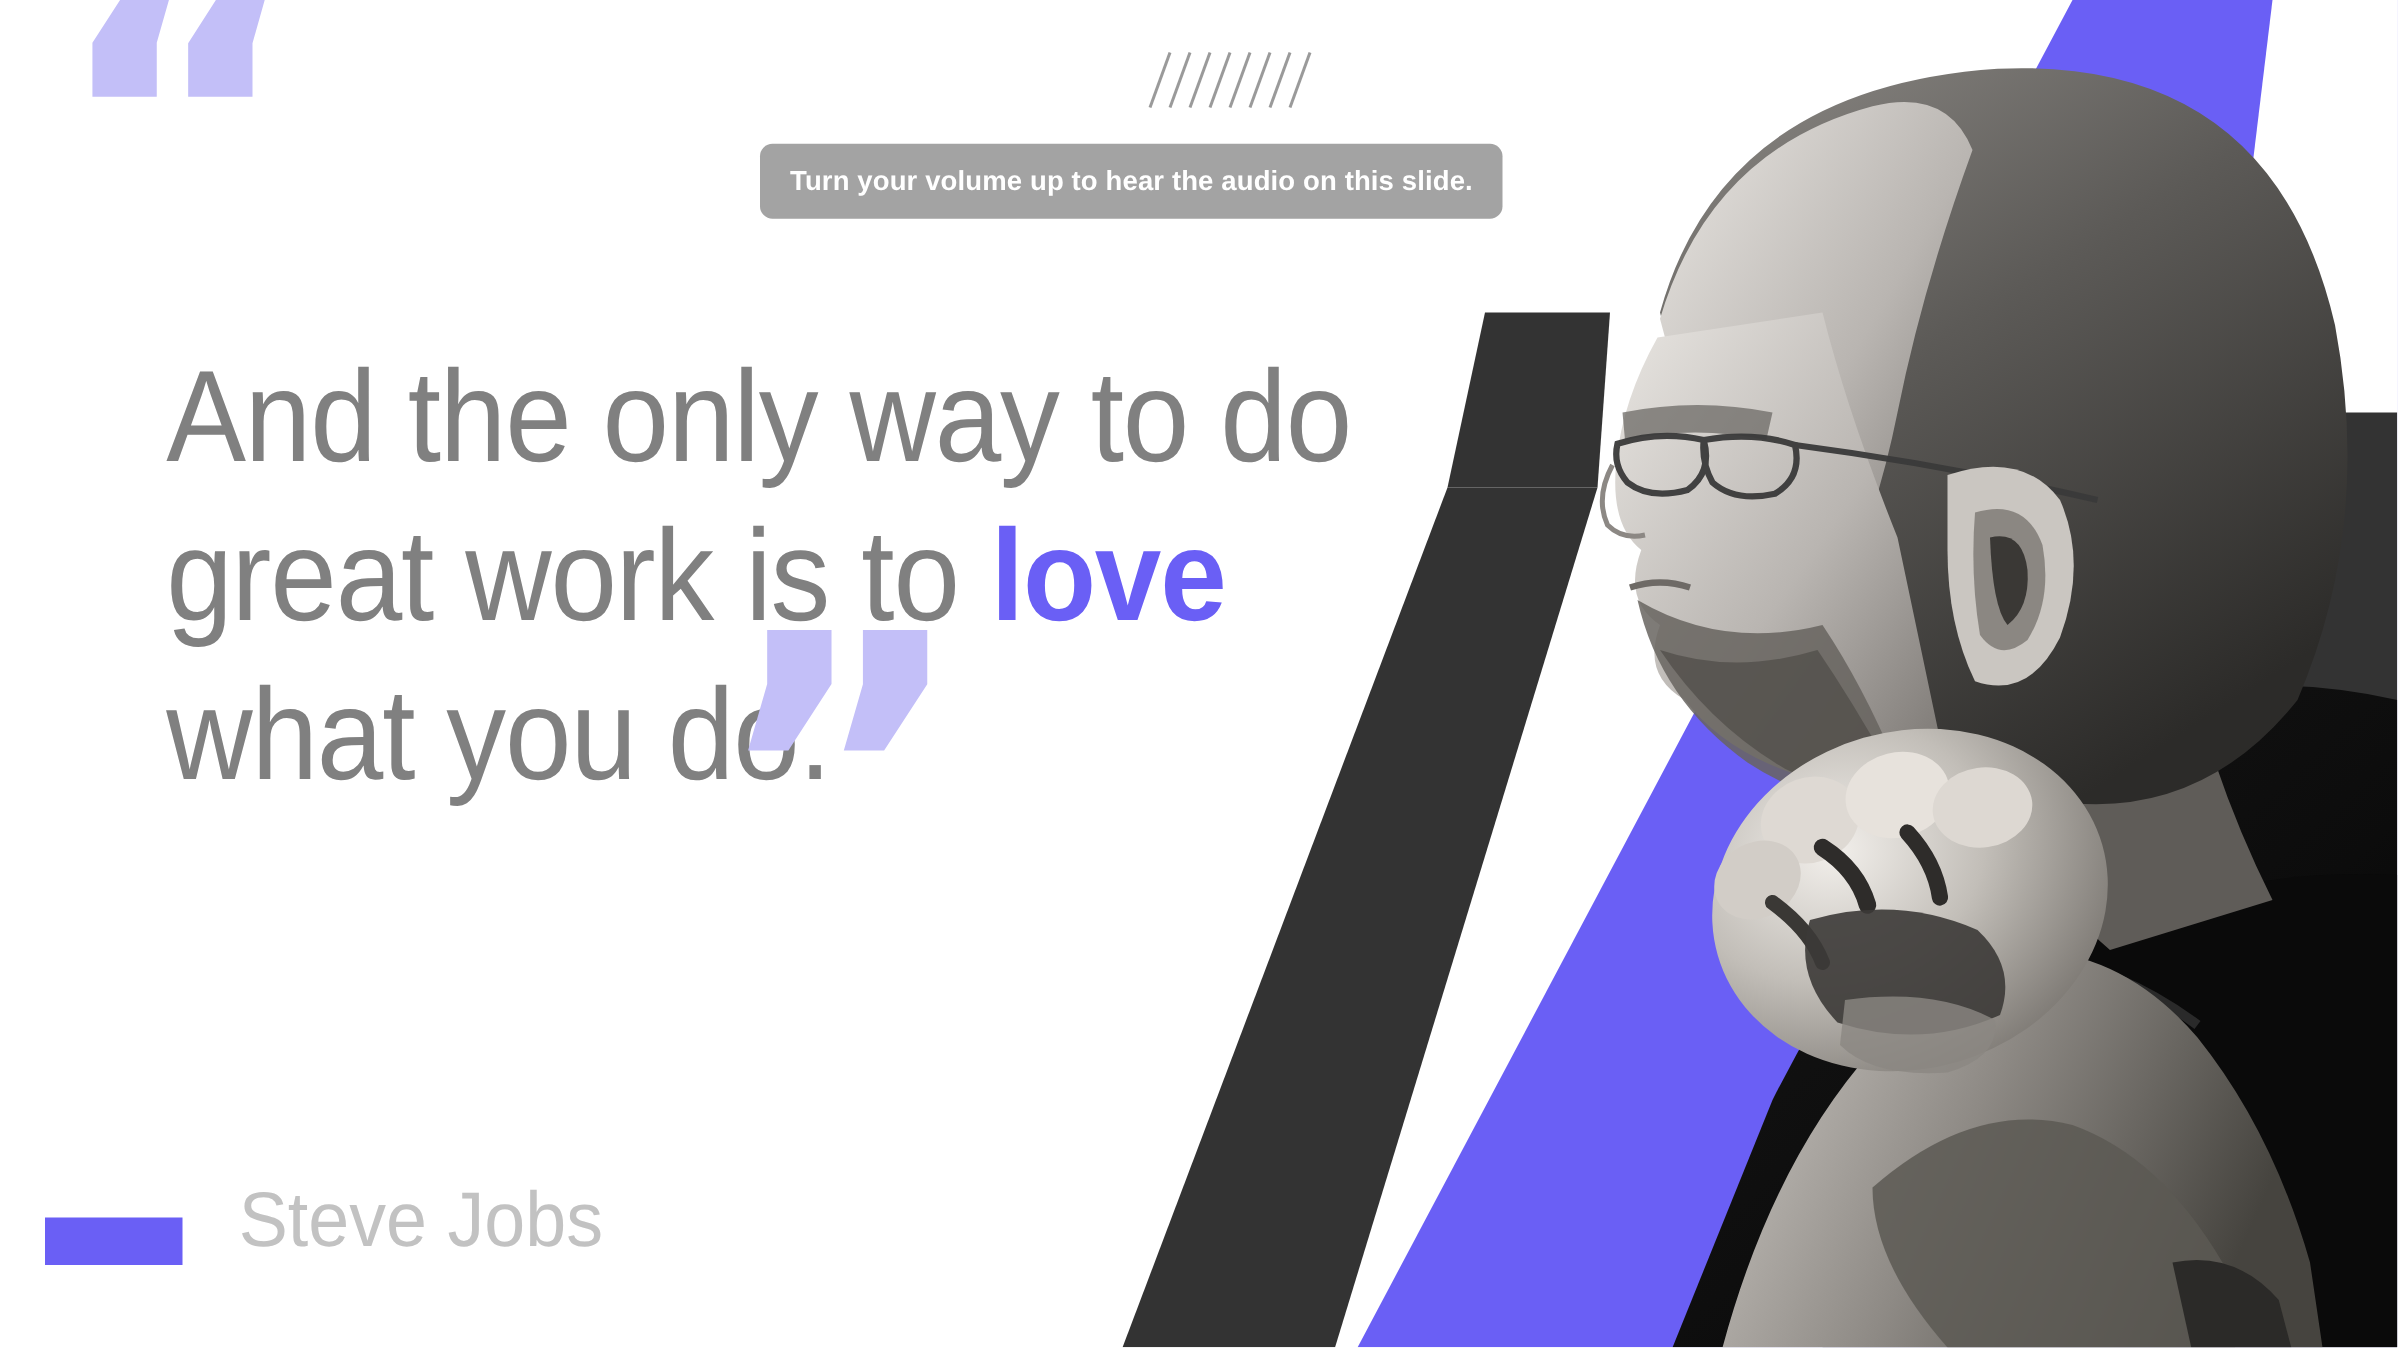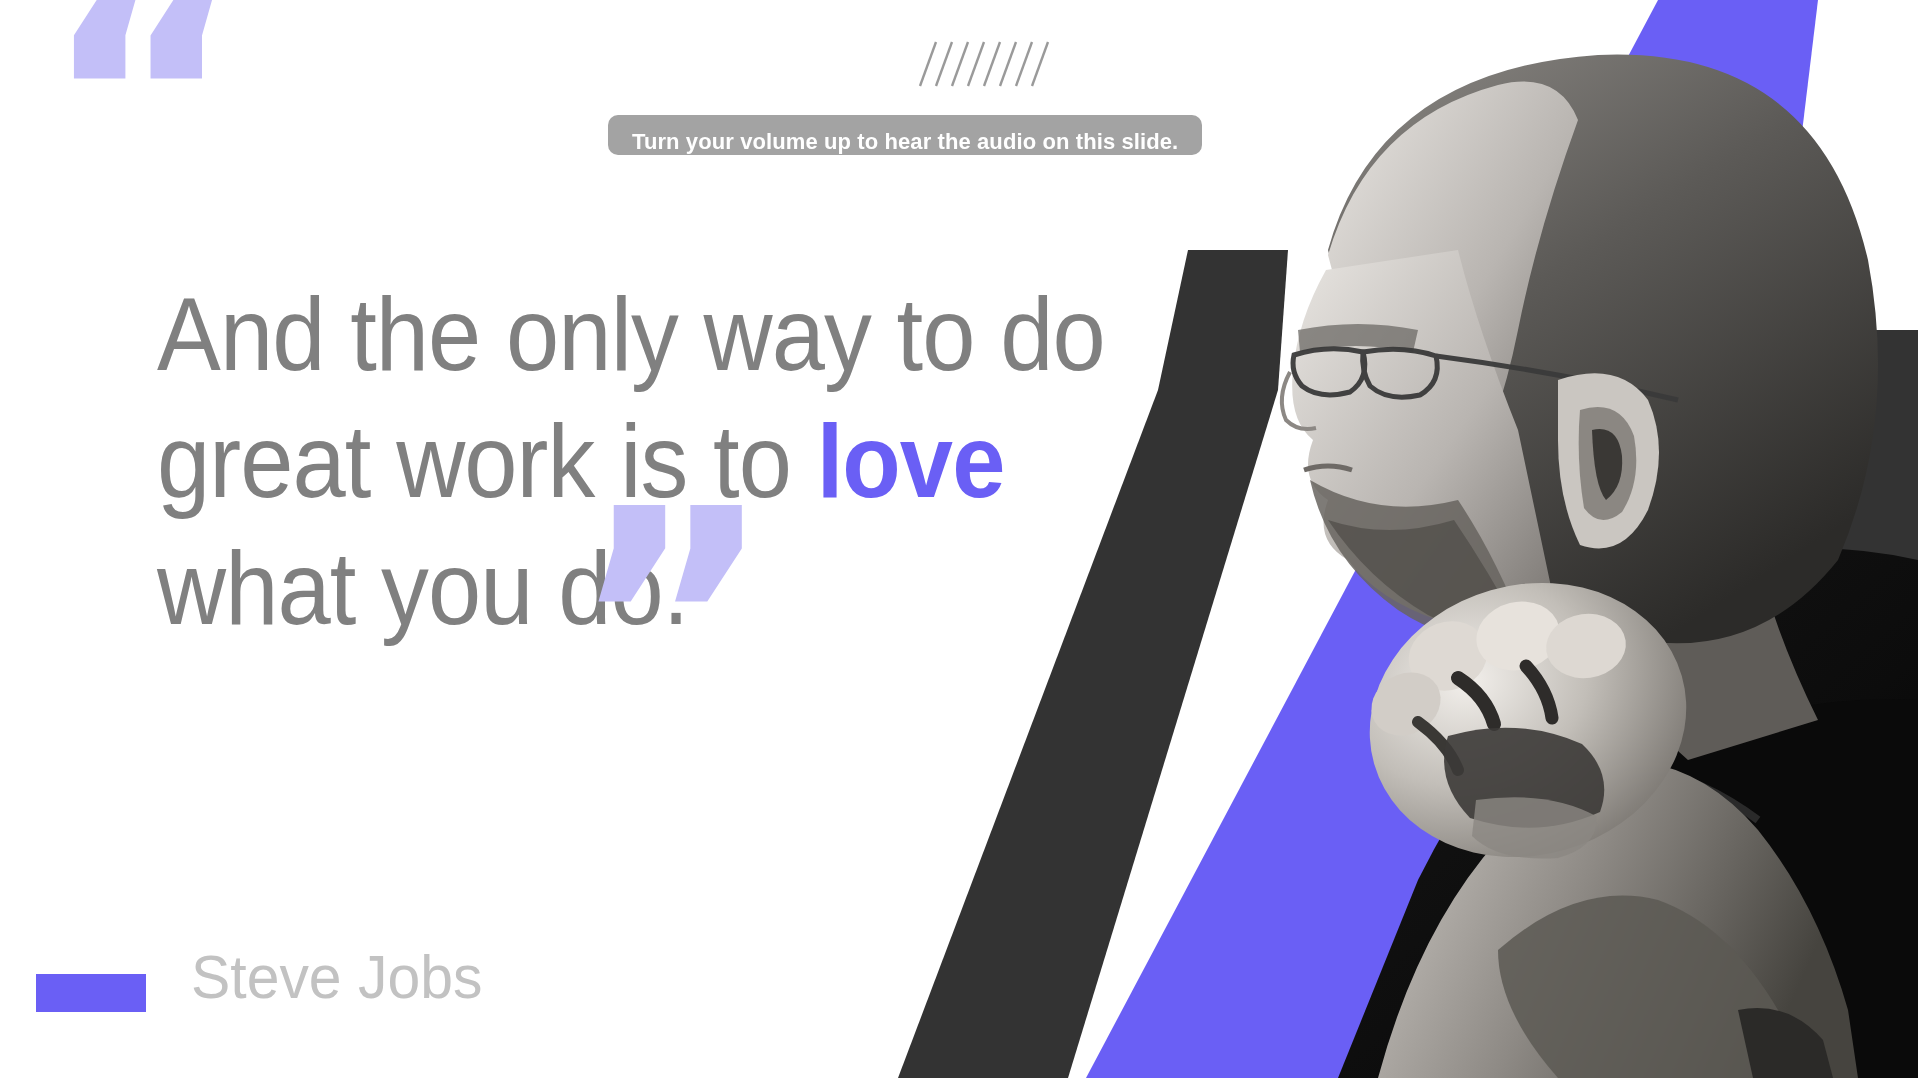--- a/index.html
+++ b/index.html
@@ -64,41 +64,40 @@
     top: 36px;
     width: 140px;
     height: 56px;
   }
 
   
   .audio-banner {
     position: absolute;
     left: 608px;
     top: 115px;
-    height: 40px;
+    height: 60px;
     box-sizing: border-box;
     display: flex;
-    align-items: flex-end;
+    align-items: center;
     padding: 0 24px;
     background: #a3a3a3;
     border-radius: 10px;
     color: #ffffff;
     font-size: 22px;
     font-weight: 700;
     letter-spacing: .1px;
     white-space: nowrap;
   }
 
   
   .quote-block {
     position: absolute;
     left: 133px;
     top: 282px;
     width: 920px;
-    margin-left: 24px;
   }
   .quote-line {
     font-family: "Liberation Sans Narrow", "Liberation Sans", sans-serif;
     font-size: 104px;
     line-height: 1.0;
     font-weight: 300;
     color: #808080;
     letter-spacing: -1px;
     white-space: nowrap;
     margin: 0 0 23px 0;

